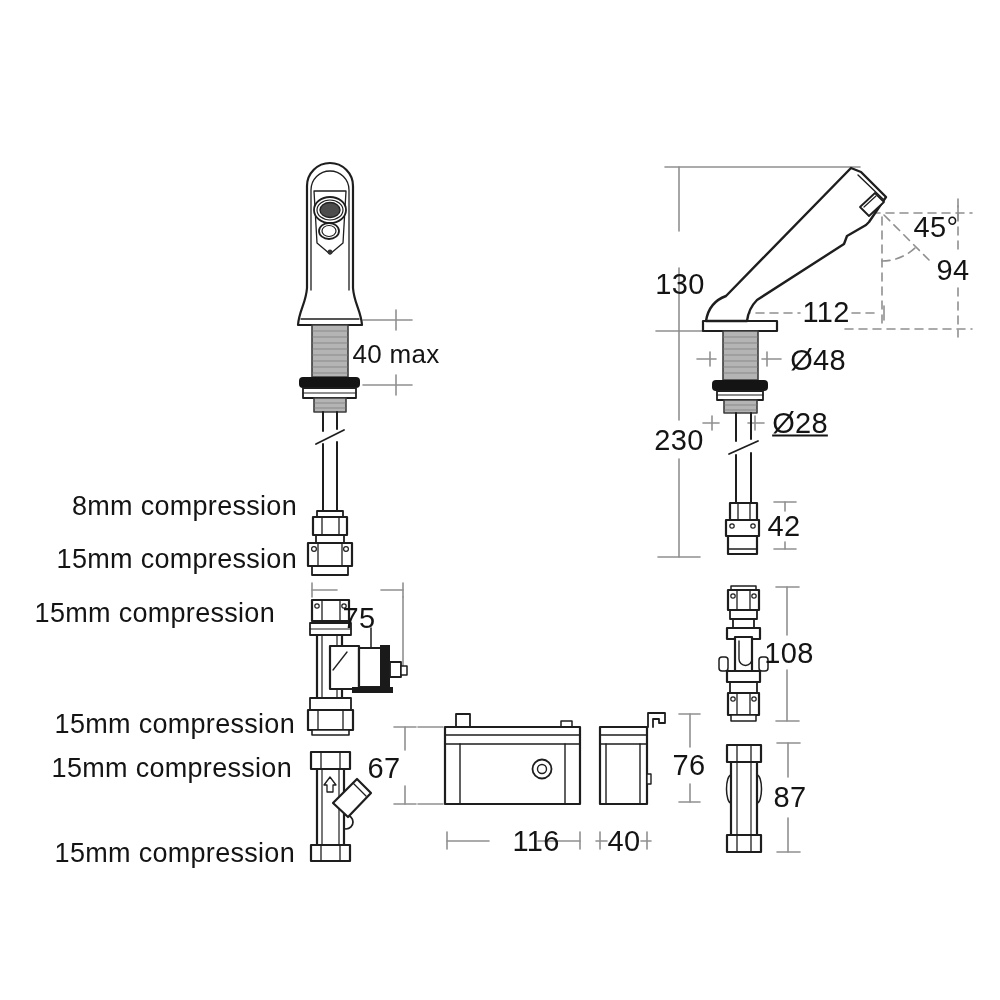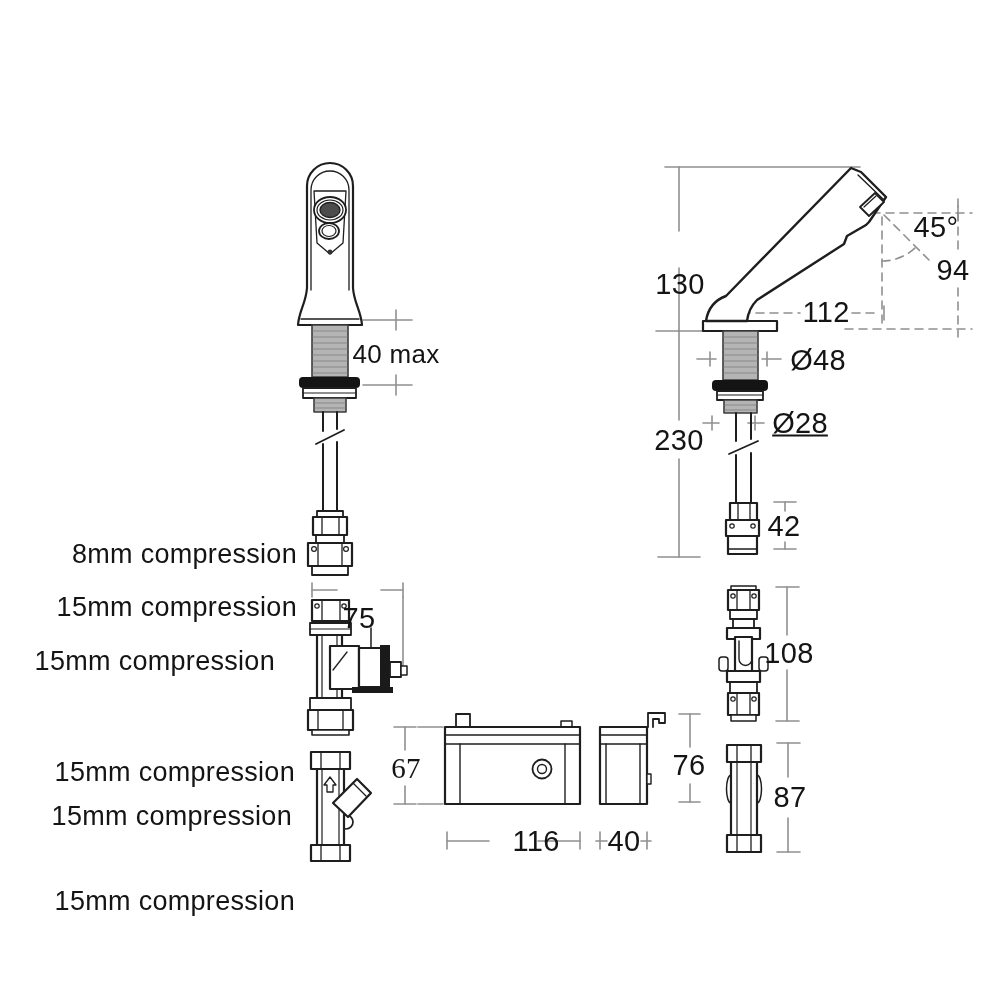--- a/index.html
+++ b/index.html
@@ -3,21 +3,21 @@
 <meta charset="utf-8">
 <style>
   html,body{margin:0;padding:0;background:#ffffff;}
   .stage{
     position:relative;width:1000px;height:1000px;background:#ffffff;overflow:hidden;
     font-family:"Liberation Sans","DejaVu Sans",sans-serif;color:#141414;
   }
   .stage svg{position:absolute;left:0;top:0;}
   .txt{position:absolute;white-space:nowrap;color:#141414;}
   .lab{font-size:27px;letter-spacing:.3px;}
-  .ralign{text-align:center;margin-top:48px;}
+  .ralign{text-align:center;}
   .dim{font-size:29px;letter-spacing:.3px;transform:translate(-50%,-50%);}
 </style>
 </head>
 <body>
 
 <div class="stage">
 
 <svg width="1000" height="1000" viewBox="0 0 1000 1000">
   <g fill="none" stroke="#1e1e1e" stroke-width="2.2" stroke-linejoin="round" stroke-linecap="round">
 
@@ -322,18 +322,18 @@
 <div class="txt dim" style="left:936px;top:227px;">45°</div>
 <div class="txt dim" style="left:953px;top:270px;">94</div>
 <div class="txt dim" style="left:826px;top:312px;">112</div>
 <div class="txt dim" style="left:818px;top:360px;">Ø48</div>
 <div class="txt dim" style="left:800px;top:423px;text-decoration:underline;">Ø28</div>
 <div class="txt dim" style="left:679px;top:440px;">230</div>
 <div class="txt dim" style="left:784px;top:526px;">42</div>
 <div class="txt dim" style="left:359px;top:590px;margin-top:28px;">75</div>
 <div class="txt dim" style="left:789px;top:653px;">108</div>
 <div class="txt dim" style="left:790px;top:797px;">87</div>
-<div class="txt dim" style="left:406px;top:768px;font-family:Liberation Serif, serif;">67</div>
+<div class="txt dim" style="left:384px;top:768px;">67</div>
 <div class="txt dim" style="left:536px;top:841px;">116</div>
 <div class="txt dim" style="left:624px;top:841px;">40</div>
 <div class="txt dim" style="left:689px;top:765px;">76</div>
 
 </div>
 
 </body></html>

